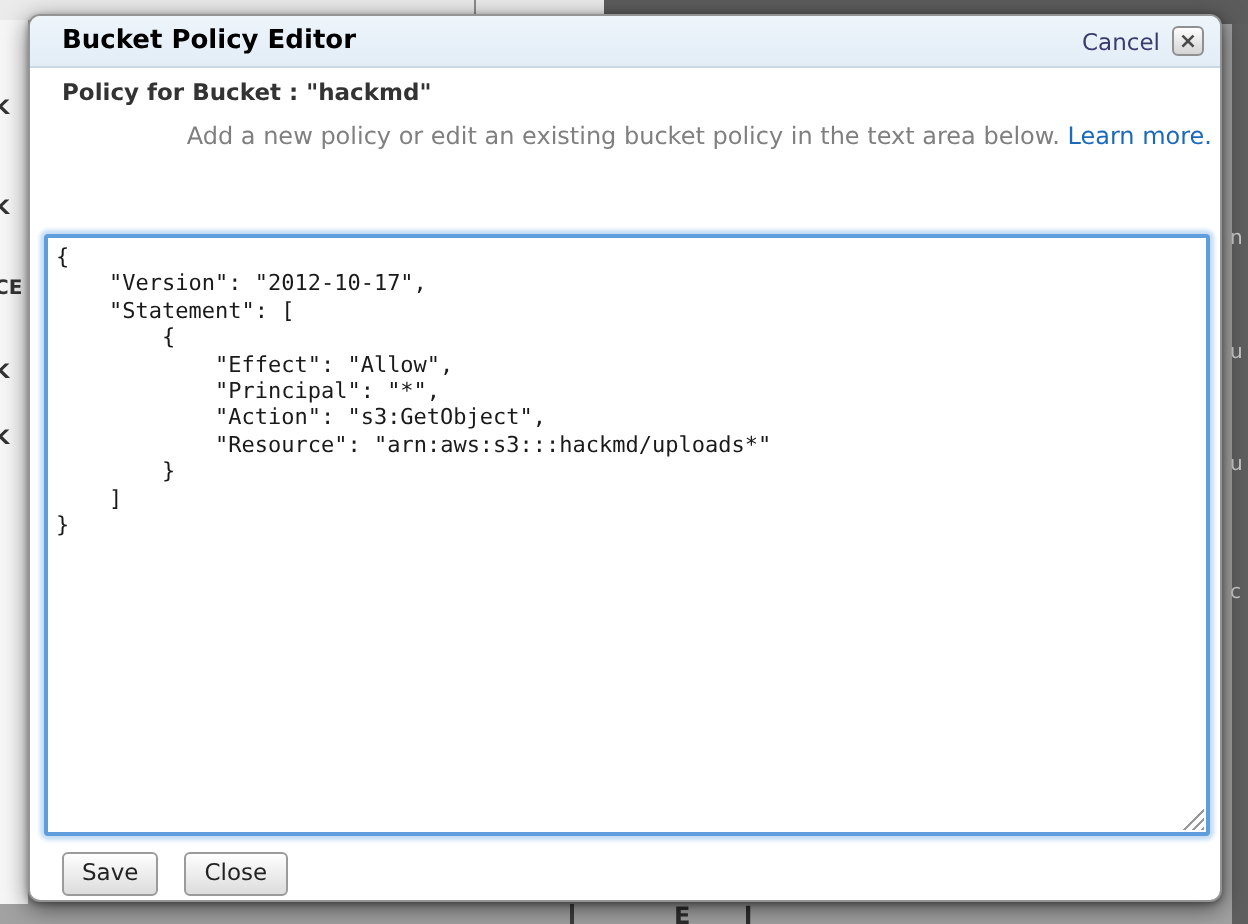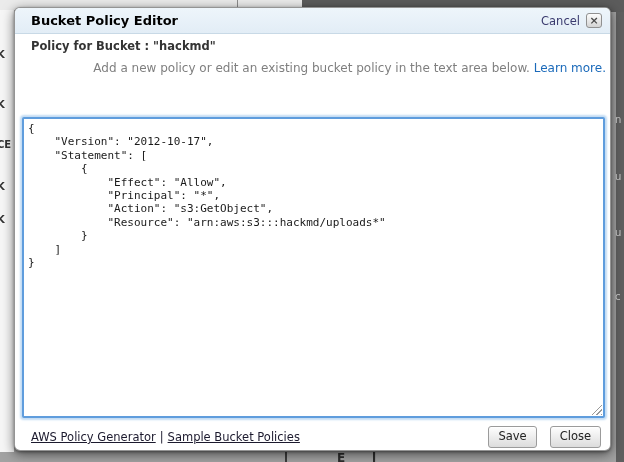--- a/index.html
+++ b/index.html
@@ -140,22 +140,19 @@
             "Principal": "*",
             "Action": "s3:GetObject",
             "Resource": "</span><span class="squiggle">arn:aws:s3:::hackmd</span><span>/uploads*"
         }
     ]
 }</span></div>
     <div class="resize-handle"></div>
   </div>
 
   <div class="dlg-footer">
-    <span class="footer-links">
-      <a>AWS Policy Generator</a><span class="link-sep">|</span><a>Sample Bucket Policies</a>
-    </span>
     <span class="btn-row">
       <button class="btn">Save</button>
       <button class="btn">Close</button>
     </span>
   </div>
 
 </div>
 
 </body></html>

